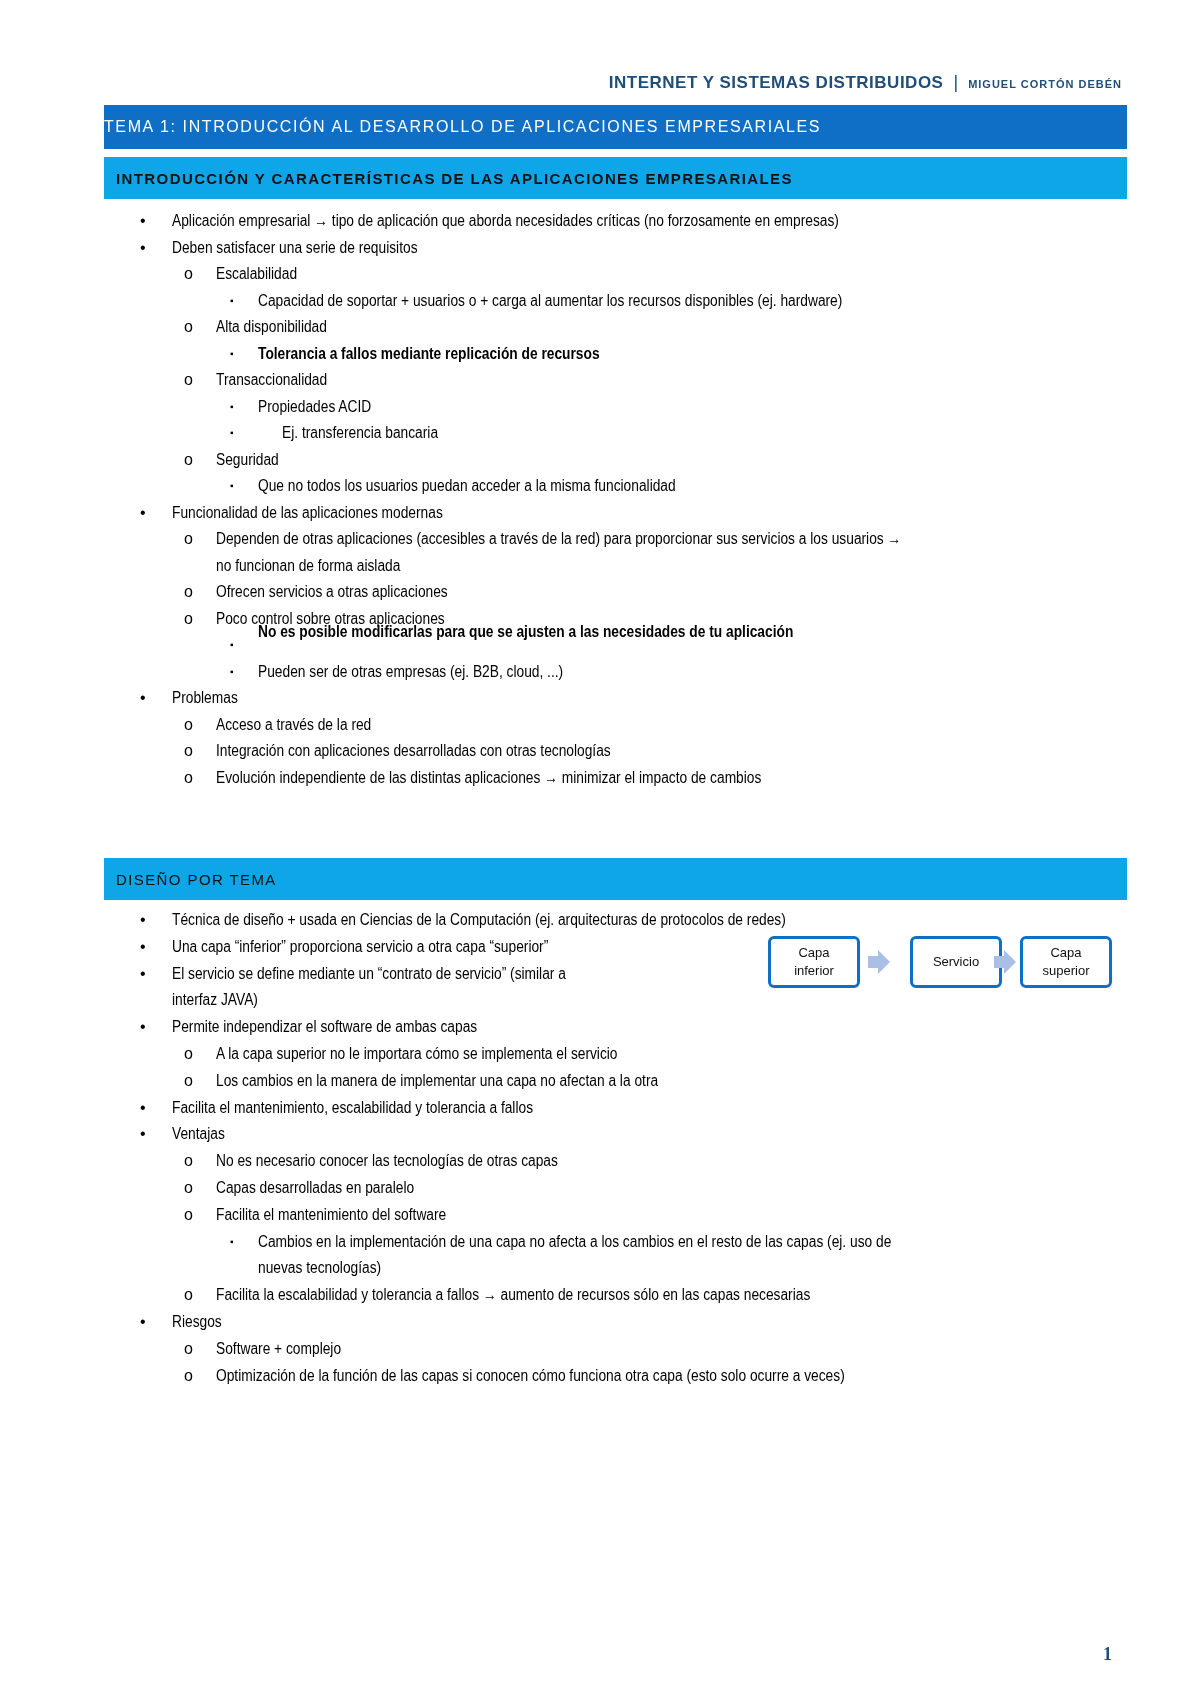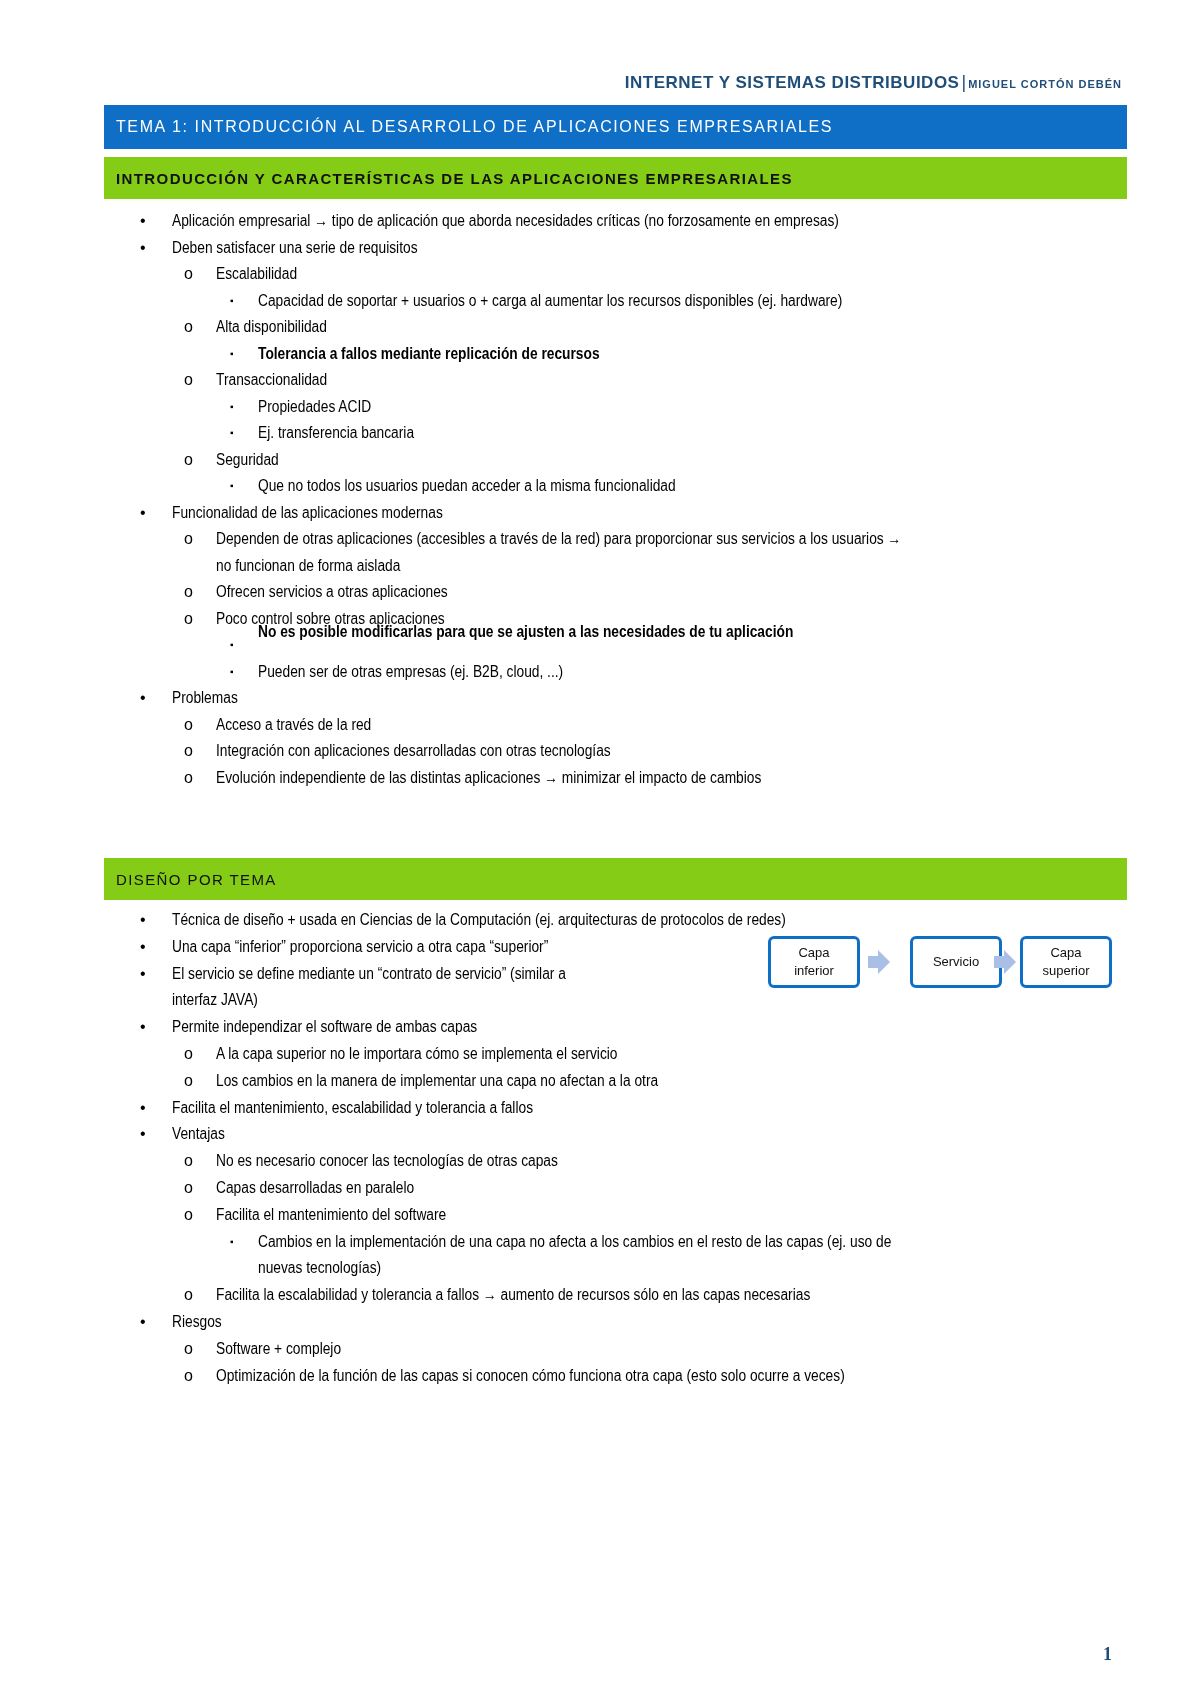--- a/index.html
+++ b/index.html
@@ -1,28 +1,28 @@
 <!DOCTYPE html>
 <html><head>
 <meta charset="utf-8">
 <style>
   html, body { margin: 0; padding: 0; background: #ffffff; }
   body { width: 1200px; height: 1696px; position: relative; overflow: hidden;
          font-family: "Liberation Sans", sans-serif; color: #000; }
   .page-header { position: absolute; top: 72px; right: 78px; display: flex; align-items: baseline;
-                 color: #1F4E79; }
+                 gap: 8px; color: #1F4E79; }
   .hdr-title { font-size: 17px; font-weight: bold; letter-spacing: 0.5px; color: #1F4E79; }
   .hdr-sep { font-size: 18px; color: #1F4E79; margin: 0 2px; }
   .hdr-author { font-size: 11px; font-weight: bold; letter-spacing: 1px; color: #1F4E79; }
 
   .tema-bar { position: absolute; left: 104px; top: 105px; width: 1023px; height: 44px;
               background: #0F6FC6; color: #fff; display: flex; align-items: center;
-              padding-left: 12px; box-sizing: border-box; font-size: 16px; letter-spacing: 1.6px; }
+              box-sizing: border-box; font-size: 16px; letter-spacing: 1.6px; }
   .section-bar { position: absolute; left: 104px; width: 1023px; height: 42px;
-                 background: #84cc16; color: #111; display: flex; align-items: center;
+                 background: #0ea5e9; color: #111; display: flex; align-items: center;
                  padding-left: 12px; box-sizing: border-box; font-size: 15px; font-weight: bold;
                  letter-spacing: 1.4px; }
   #sec1 { top: 157px; }
   #sec2 { top: 858px; font-weight: normal; }
 
   .list { position: absolute; left: 0; right: 0; margin: 0; padding: 0; list-style: none; }
   .item { position: absolute; font-size: 16px; line-height: 28px; white-space: nowrap;
           font-family: "Liberation Sans Narrow", "Liberation Sans", sans-serif;
           transform-origin: left center; }
   .lvl1 { left: 172px; }
@@ -75,21 +75,21 @@
     <div class="item lvl3" style="top: 286.5px;"><span class="txt">Capacidad de soportar + usuarios o + carga al aumentar los recursos disponibles (ej. hardware)</span></div>
     <span class="bullet b2" style="top: 313px;">o</span>
     <div class="item lvl2" style="top: 313px;"><span class="txt">Alta disponibilidad</span></div>
     <span class="bullet b3" style="top: 339.5px;">▪</span>
     <div class="item lvl3" style="top: 339.5px; font-weight: bold;"><span class="txt">Tolerancia a fallos mediante replicación de recursos</span></div>
     <span class="bullet b2" style="top: 366px;">o</span>
     <div class="item lvl2" style="top: 366px; text-align: right;"><span class="txt">Transaccionalidad</span></div>
     <span class="bullet b3" style="top: 392.5px;">▪</span>
     <div class="item lvl3" style="top: 392.5px;"><span class="txt">Propiedades ACID</span></div>
     <span class="bullet b3" style="top: 419px;">▪</span>
-    <div class="item lvl3" style="top: 419px;"><span class="txt">Ej. transferencia bancaria</span></div>
+    <div class="item lvl3" style="top: 419px; margin-left: 24px;"><span class="txt">Ej. transferencia bancaria</span></div>
     <span class="bullet b2" style="top: 445.5px;">o</span>
     <div class="item lvl2" style="top: 445.5px;"><span class="txt">Seguridad</span></div>
     <span class="bullet b3" style="top: 472px;">▪</span>
     <div class="item lvl3" style="top: 472px;"><span class="txt">Que no todos los usuarios puedan acceder a la misma funcionalidad</span></div>
     <span class="bullet b1" style="top: 498.5px;">•</span>
     <div class="item lvl1" style="top: 498.5px;"><span class="txt">Funcionalidad de las aplicaciones modernas</span></div>
     <span class="bullet b2" style="top: 525px;">o</span>
     <div class="item lvl2" style="top: 525px; text-align: center;"><span class="txt">Dependen de otras aplicaciones (accesibles a través de la red) para proporcionar sus servicios a los usuarios →</span></div>
     <div class="item lvl2" style="top: 551.5px;"><span class="txt">no funcionan de forma aislada</span></div>
     <span class="bullet b2" style="top: 578px;">o</span>

